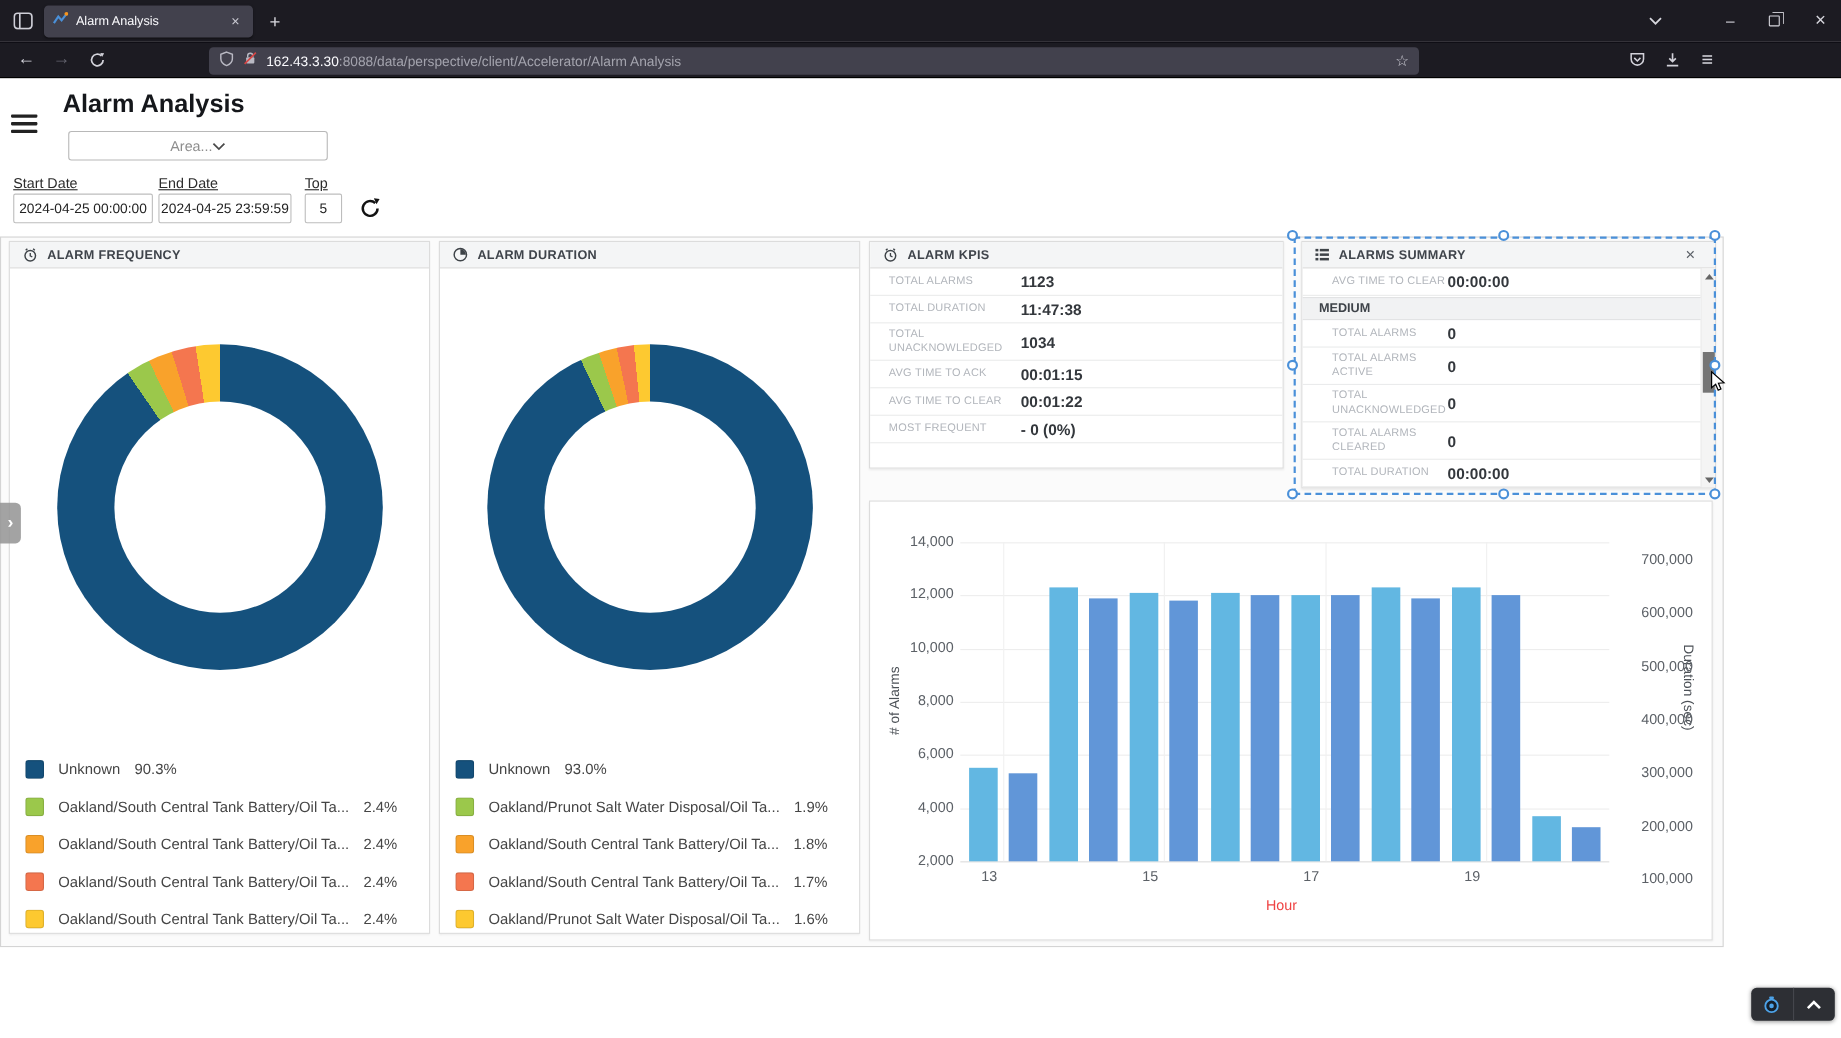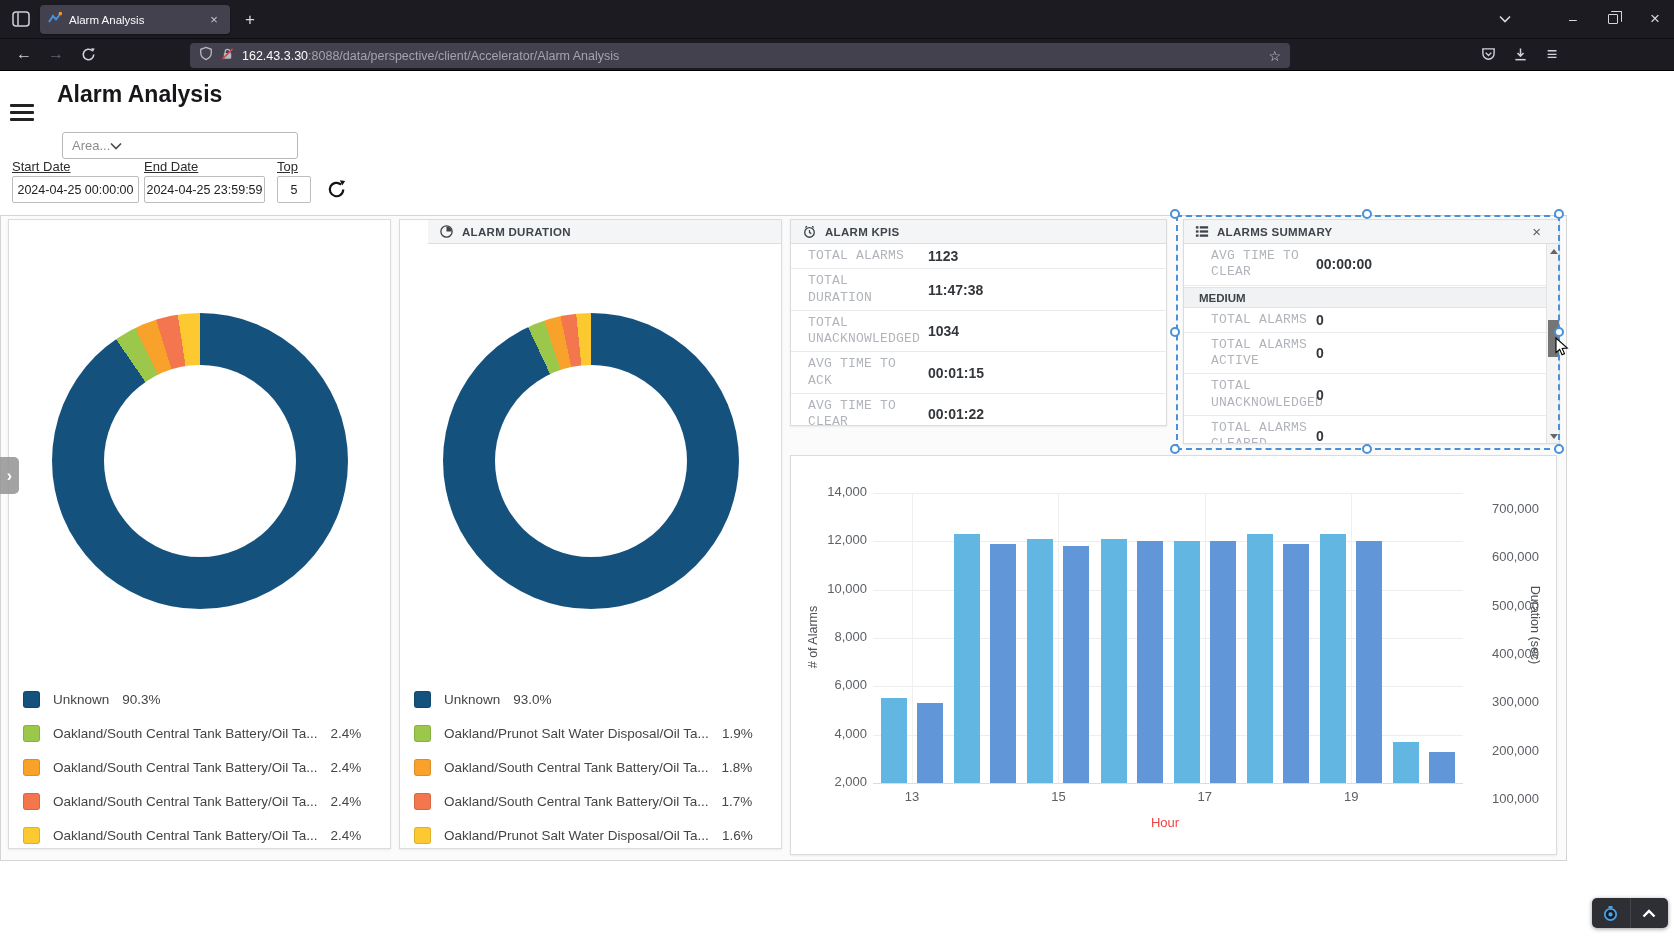--- a/index.html
+++ b/index.html
@@ -22,41 +22,41 @@
   .urlbar{position:absolute;left:190px;top:43px;width:1100px;height:25px;background:#42414d;border-radius:4px;display:flex;align-items:center;padding:0 9px;gap:8px;}
   .url-text{font-size:12.5px;flex:1;white-space:nowrap;overflow:hidden;}
   .url-host{color:#fbfbfe;} .url-path{color:#a3a3ad;}
   .url-star{color:#d2d2da;font-size:14px;}
   .navright{position:absolute;top:41px;width:28px;height:26px;display:flex;align-items:center;justify-content:center;color:#d2d2da;font-size:17px;}
 
   
   .page-title{position:absolute;left:57px;top:81px;font-size:23px;font-weight:bold;color:#15171b;}
   .hamburger{position:absolute;left:10px;top:104px;width:24px;height:17px;display:flex;flex-direction:column;justify-content:space-between;}
   .hamburger span{display:block;height:3px;background:#222;border-radius:1px;}
-  .area-select{position:absolute;left:62px;top:119px;width:236px;height:27px;border:1px solid #b8b8b8;border-radius:3px;background:#fff;display:flex;align-items:center;padding:0 9px;justify-content:flex-start;margin-top:13px;}
+  .area-select{position:absolute;left:62px;top:119px;width:236px;height:27px;border:1px solid #b8b8b8;border-radius:3px;background:#fff;display:flex;align-items:center;padding:0 9px;justify-content:center;}
   .area-select .ph{color:#8d8d8d;font-size:13px;}
   .field-label{position:absolute;font-size:13px;color:#2c2c2c;text-decoration:underline;}
   .tinput{position:absolute;height:27px;border:1px solid #bdbdbd;border-radius:2px;background:#fff;font-size:12.5px;color:#222;text-align:center;font-family:"Liberation Sans","DejaVu Sans",sans-serif;}
   .refresh{position:absolute;left:326px;top:179px;width:21px;height:21px;}
 
   
   .dashboard{position:absolute;left:0;top:215px;width:1567px;height:646px;background:#fbfbfb;border:1px solid #d4d4d4;}
   .card{position:absolute;background:#fff;border:1px solid #dcdcdc;box-shadow:0 1px 2px rgba(0,0,0,.07);overflow:hidden;}
   .card-head{height:24px;background:#f4f5f6;border-bottom:1px solid #dedede;display:flex;align-items:center;gap:8px;padding:0 11px;}
   .card-head .ttl{font-size:11.5px;font-weight:bold;color:#3f444b;letter-spacing:.3px;}
   .donut{position:absolute;border-radius:50%;}
   .donut .hole{position:absolute;left:52px;top:52px;width:192px;height:192px;background:#fff;border-radius:50%;}
   .legend{position:absolute;left:14px;top:462px;width:358px;}
   .legend-row{display:flex;align-items:center;height:34px;gap:13px;}
   .chip{width:17px;height:17px;border-radius:3px;border:1px solid rgba(0,0,0,.12);flex:0 0 17px;}
   .legend-label{font-size:13.5px;color:#454545;white-space:nowrap;overflow:hidden;max-width:288px;}
   .legend-pct{font-size:13.5px;color:#454545;}
 
   .kpi-rows .kpi-row{display:flex;align-items:center;padding:4px 0;border-bottom:1px solid #eaebec;min-height:25px;}
-  .kpi-label{width:112px;margin-left:17px;font-size:13px;color:#b1b5bb;letter-spacing:.2px;line-height:1.25;font-family:Liberation Mono, monospace;}
+  .kpi-label{width:112px;margin-left:17px;font-size:10px;color:#b1b5bb;letter-spacing:.2px;line-height:1.25;}
   .kpi-value{margin-left:8px;font-size:14px;font-weight:bold;color:#33373c;}
   .summary-body .kpi-label{margin-left:27px;width:105px;}
   .summary-body .kpi-value{margin-left:0;}
   .summary-section{height:21px;line-height:21px;background:#f1f2f3;border-top:1px solid #e2e3e4;border-bottom:1px solid #e2e3e4;font-size:11.5px;font-weight:bold;color:#3e4349;padding-left:15px;margin-top:1px;}
   .summary-content{position:absolute;left:0;top:24px;width:363px;border-right:1px solid #e3e3e3;}
   .sum-close{position:absolute;right:18px;top:3px;font-size:15px;color:#5a5f66;}
   .scrollstrip{position:absolute;left:363px;top:24px;width:13px;height:200px;background:#f4f4f4;}
   .scroll-arrow{position:absolute;left:0;width:13px;height:13px;display:flex;align-items:center;justify-content:center;}
   .tri-up{width:0;height:0;border-left:4px solid transparent;border-right:4px solid transparent;border-bottom:5px solid #666;}
   .tri-down{width:0;height:0;border-left:4px solid transparent;border-right:4px solid transparent;border-top:5px solid #666;}
@@ -65,21 +65,21 @@
   
   .sel-rect{position:absolute;left:1176px;top:215px;width:384px;height:235px;border:2px dashed #4a90d9;z-index:40;pointer-events:none;}
   .handle{position:absolute;width:10px;height:10px;border-radius:50%;background:#fff;border:2px solid #4a90d9;z-index:41;}
 
   
   .gridline-h{position:absolute;height:1px;background:#ededed;}
   .gridline-v{position:absolute;width:1px;background:#f0f0f0;}
   .baseline{background:#dcdcdc;}
   .tick-left{position:absolute;width:72px;text-align:right;font-size:13px;color:#5c6167;}
   .tick-right{position:absolute;width:80px;text-align:left;font-size:13px;color:#5c6167;margin-left:19px;}
-  .tick-x{position:absolute;width:40px;text-align:center;font-size:13px;color:#5c6167;}
+  .tick-x{position:absolute;width:40px;font-size:13px;color:#5c6167;}
   .axis-label{position:absolute;width:160px;text-align:center;font-size:12.5px;color:#4c5157;}
   .bar{position:absolute;width:26px;}
 
   .drawer-handle{position:absolute;left:0;top:457px;width:19px;height:37px;background:rgba(150,150,150,.88);border-radius:0 5px 5px 0;display:flex;align-items:center;justify-content:center;color:#fff;font-size:16px;font-weight:bold;z-index:30;}
   .fab{position:absolute;left:1592px;top:898px;width:76px;height:30px;background:#2d2f34;border-radius:5px;display:flex;align-items:center;z-index:50;box-shadow:0 1px 4px rgba(0,0,0,.4);}
   .fab .cell{flex:1;display:flex;align-items:center;justify-content:center;height:100%;}
   .fab .cell + .cell{border-left:1px solid #44464c;}
   .cursor{position:absolute;left:1555px;top:337px;z-index:60;pointer-events:none;}
 </style>
 </head>
@@ -177,20 +177,28 @@
   <div class="refresh">
     <svg width="21" height="21" viewBox="0 0 20 20">
         <path d="M16.4 10a6.4 6.4 0 1 1-2-4.64" fill="none" stroke="#131313" stroke-width="2.1"></path>
         <polygon points="13.2,1.2 18.2,1.9 15.5,6.3" fill="#131313"></polygon>
       </svg>
   </div>
 
   <div class="dashboard"></div>
 
   <div class="card" style="left:8px;top:219px;width:383px;height:630px;">
+    <div class="card-head">
+      <svg width="15" height="15" viewBox="0 0 16 16">
+          <circle cx="8" cy="9" r="5.1" fill="none" stroke="#3e4348" stroke-width="1.4"></circle>
+          <path d="M8 6.4V9.2l2 1.1" fill="none" stroke="#3e4348" stroke-width="1.3"></path>
+          <path d="M3.6 3.8L5.2 2.3M12.4 3.8l-1.6-1.5" fill="none" stroke="#3e4348" stroke-width="1.4"></path>
+        </svg>
+      <span class="ttl">ALARM FREQUENCY</span>
+    </div>
     <div class="donut" style="left: 43px; top: 93px; width: 296px; height: 296px; background: conic-gradient(rgb(21, 81, 125) 0deg, rgb(21, 81, 125) 325.405deg, rgb(155, 200, 75) 325.405deg, rgb(155, 200, 75) 334.054deg, rgb(249, 162, 43) 334.054deg, rgb(249, 162, 43) 342.703deg, rgb(244, 118, 79) 342.703deg, rgb(244, 118, 79) 351.351deg, rgb(253, 201, 48) 351.351deg, rgb(253, 201, 48) 360deg);">
         <div class="hole"></div>
       </div>
     <div class="legend">
         <div class="legend-row">
           <span class="chip" style="background: rgb(21, 81, 125);"></span>
           <span class="legend-label">Unknown</span>
           <span class="legend-pct">90.3%</span>
         </div>
         <div class="legend-row">
@@ -209,21 +217,21 @@
           <span class="legend-pct">2.4%</span>
         </div>
         <div class="legend-row">
           <span class="chip" style="background: rgb(253, 201, 48);"></span>
           <span class="legend-label">Oakland/South Central Tank Battery/Oil Ta...</span>
           <span class="legend-pct">2.4%</span>
         </div>
       </div>
   </div>
 
-  <div class="card" style="left:399px;top:219px;width:383px;height:630px;padding-left:28px;">
+  <div class="card" style="left:399px;top:219px;width:383px;height:630px;">
     <div class="card-head">
       <svg width="15" height="15" viewBox="0 0 16 16">
           <circle cx="8" cy="8" r="6" fill="none" stroke="#3e4348" stroke-width="1.4"></circle>
           <path d="M8 8V2.6A5.4 5.4 0 0 1 13.4 8z" fill="#3e4348"></path>
         </svg>
       <span class="ttl">ALARM DURATION</span>
     </div>
     <div class="donut" style="left: 43px; top: 93px; width: 296px; height: 296px; background: conic-gradient(rgb(21, 81, 125) 0deg, rgb(21, 81, 125) 334.8deg, rgb(155, 200, 75) 334.8deg, rgb(155, 200, 75) 341.64deg, rgb(249, 162, 43) 341.64deg, rgb(249, 162, 43) 348.12deg, rgb(244, 118, 79) 348.12deg, rgb(244, 118, 79) 354.24deg, rgb(253, 201, 48) 354.24deg, rgb(253, 201, 48) 360deg);">
         <div class="hole"></div>
       </div>

